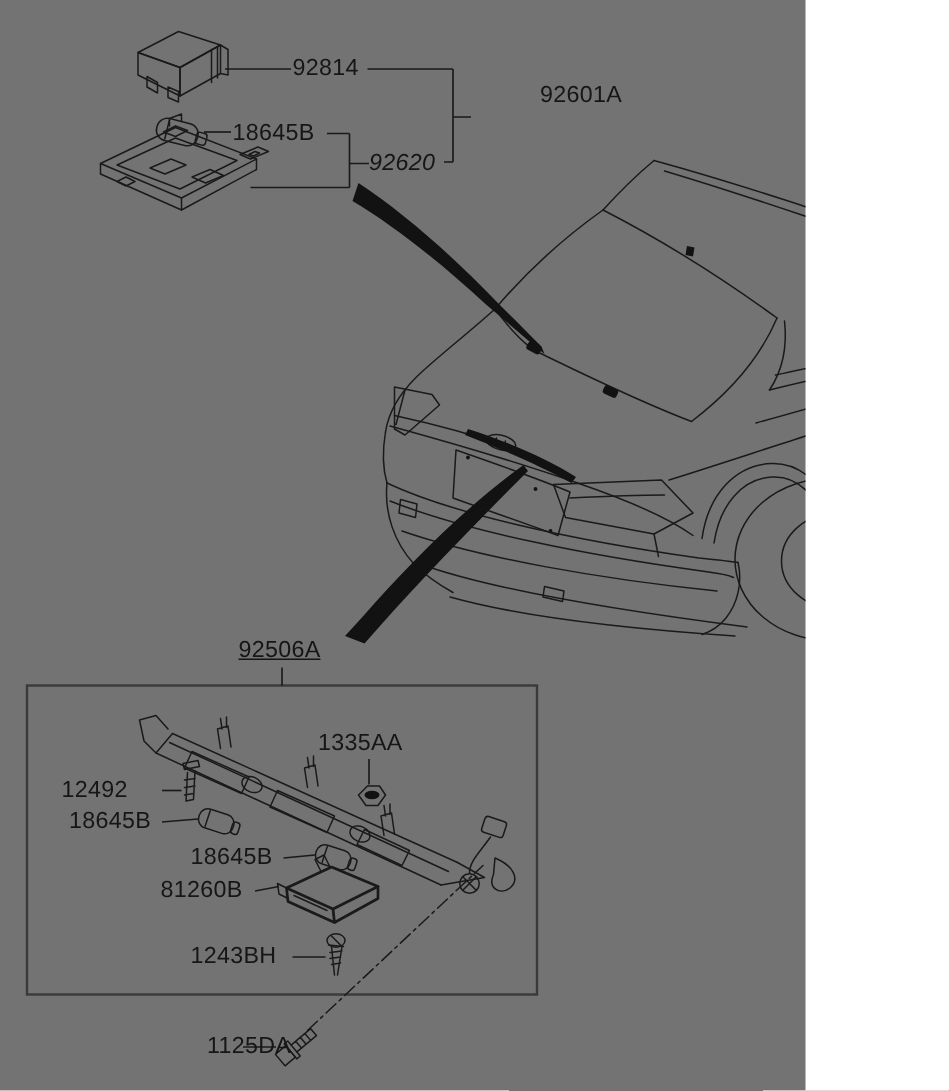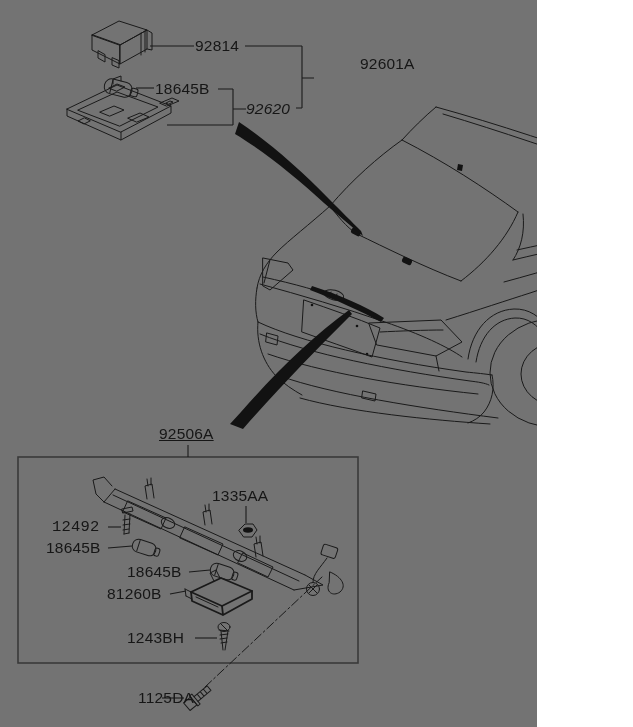--- a/index.html
+++ b/index.html
@@ -210,20 +210,20 @@
       <path class="ln" d="M196,696 L213,696 L213,702 L196,702 M200,696 L200,702 M204,696 L204,702 M208,696 L208,702"></path>
     </g>
   </svg>
 
   <div class="lbl" style="left:195px;top:38px;">92814</div>
   <div class="lbl" style="left:155px;top:81px;">18645B</div>
   <div class="lbl" style="left:246px;top:101px;font-style:italic;">92620</div>
   <div class="lbl" style="left:316px;top:56px;margin-left:44px;">92601A</div>
 
   <div class="lbl" style="left:159px;top:426px;text-decoration:underline;">92506A</div>
-  <div class="lbl" style="left:52px;top:519px;font-family:Liberation Mono, monospace;">12492</div>
+  <div class="lbl" style="left:41px;top:519px;">12492</div>
   <div class="lbl" style="left:46px;top:540px;">18645B</div>
   <div class="lbl" style="left:212px;top:488px;">1335AA</div>
   <div class="lbl" style="left:127px;top:564px;">18645B</div>
   <div class="lbl" style="left:107px;top:586px;">81260B</div>
   <div class="lbl" style="left:127px;top:630px;">1243BH</div>
   <div class="lbl" style="left:94px;top:690px;margin-left:44px;">1125DA</div>
 </div>
 
 </body></html>

